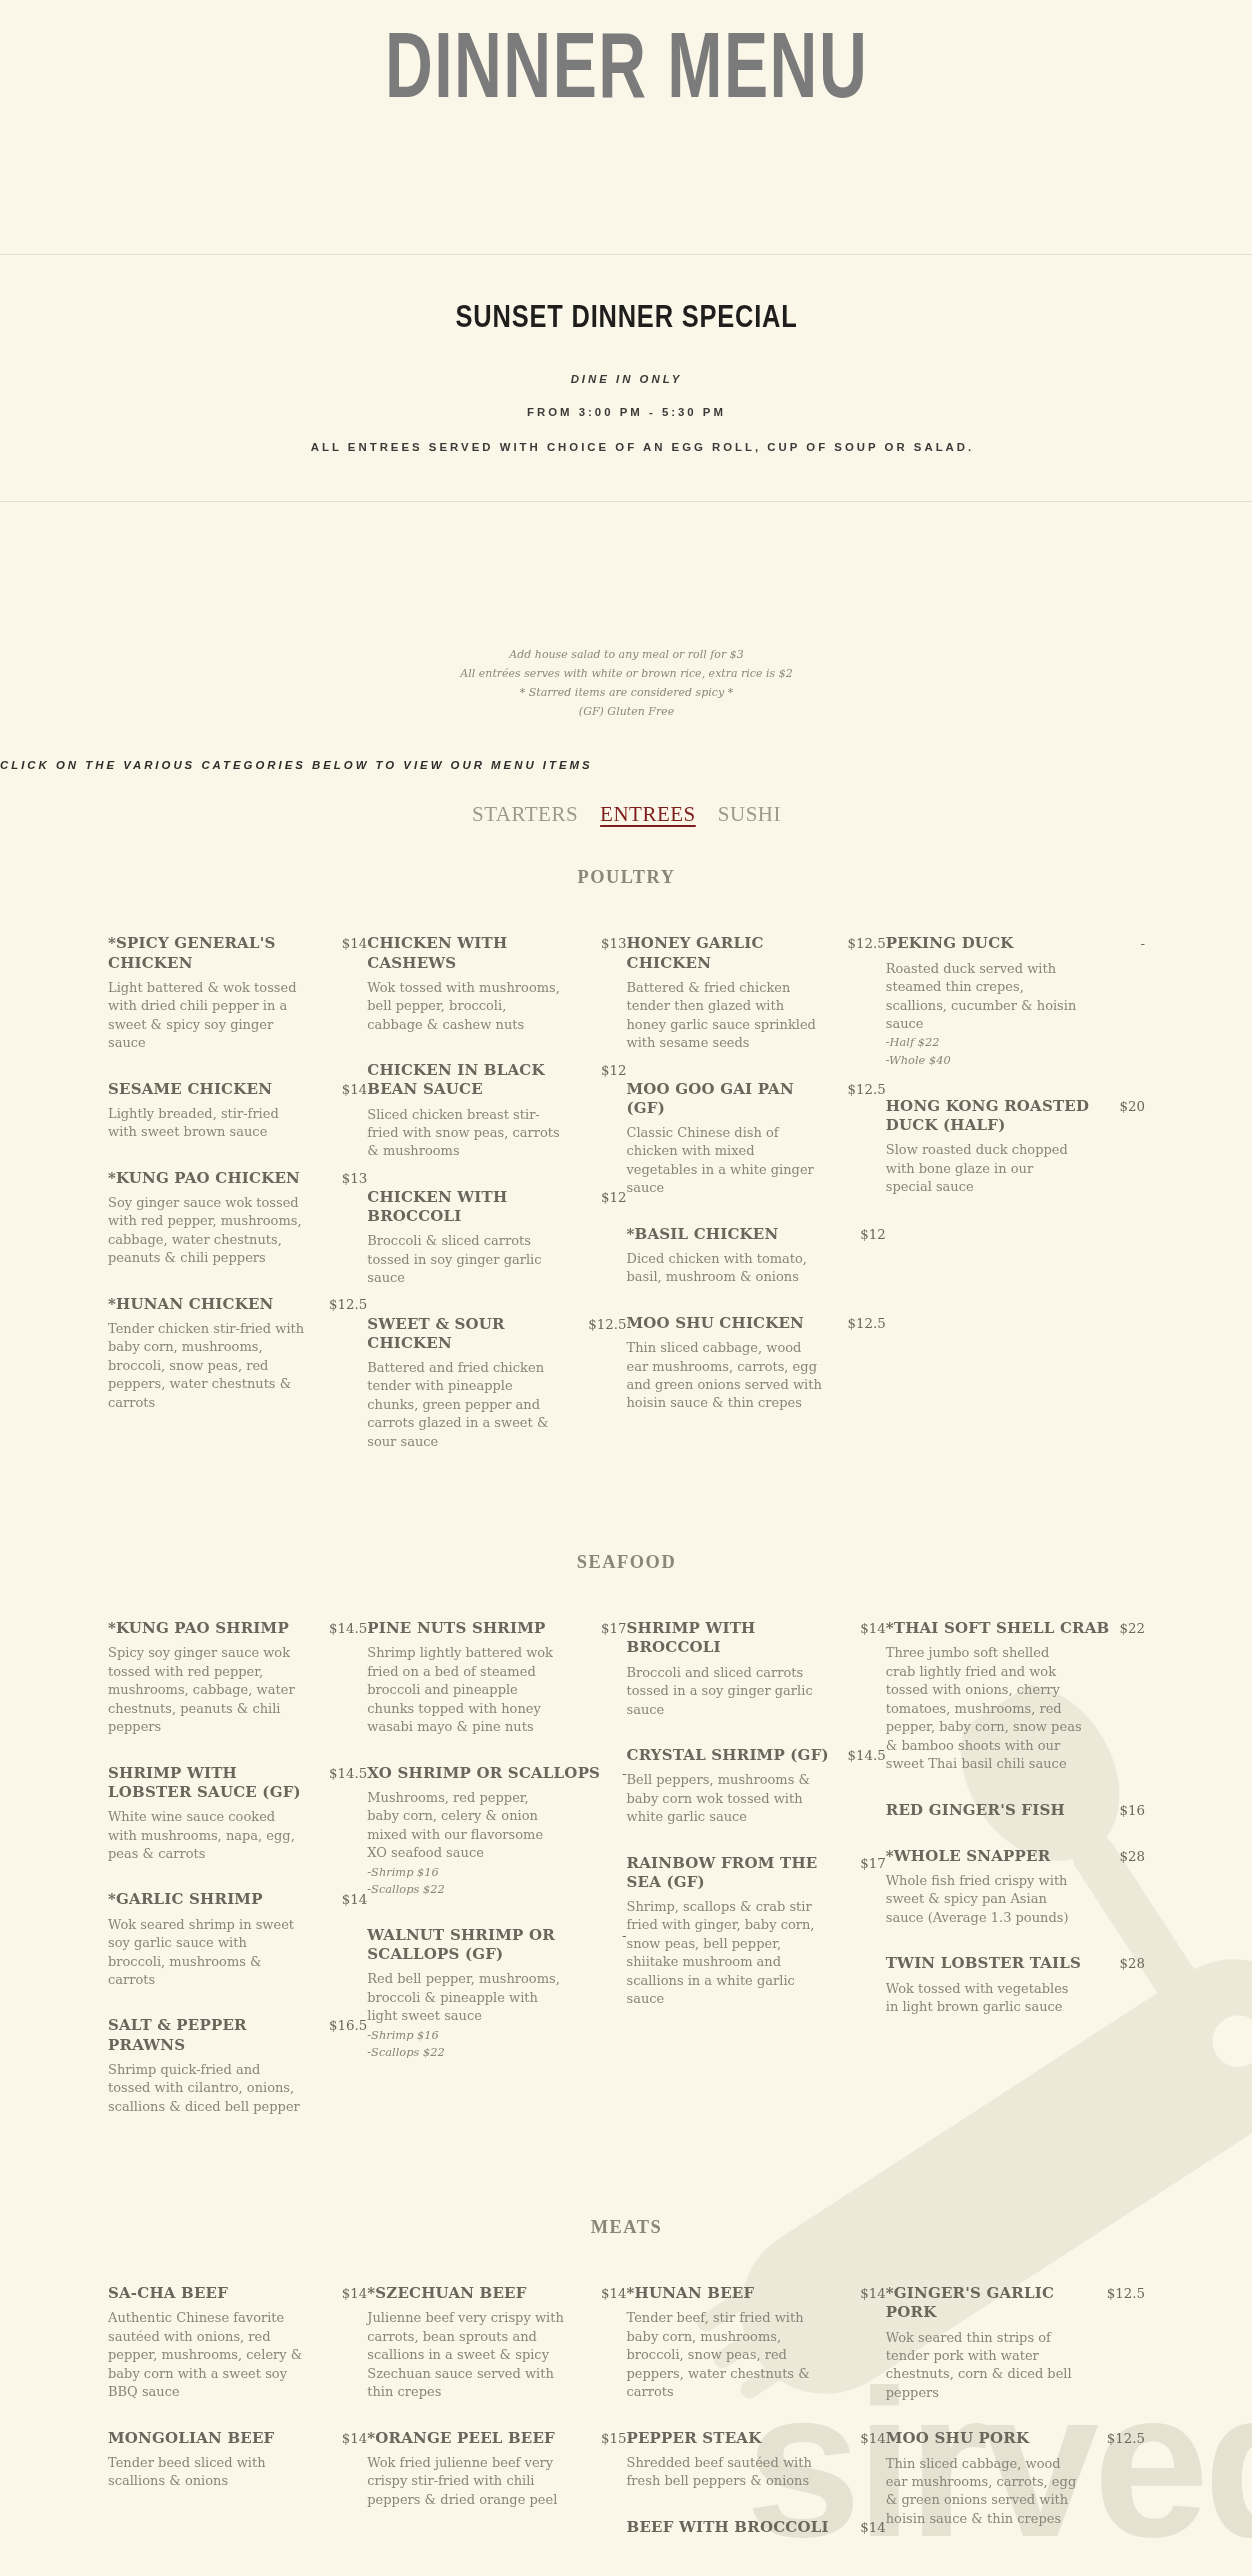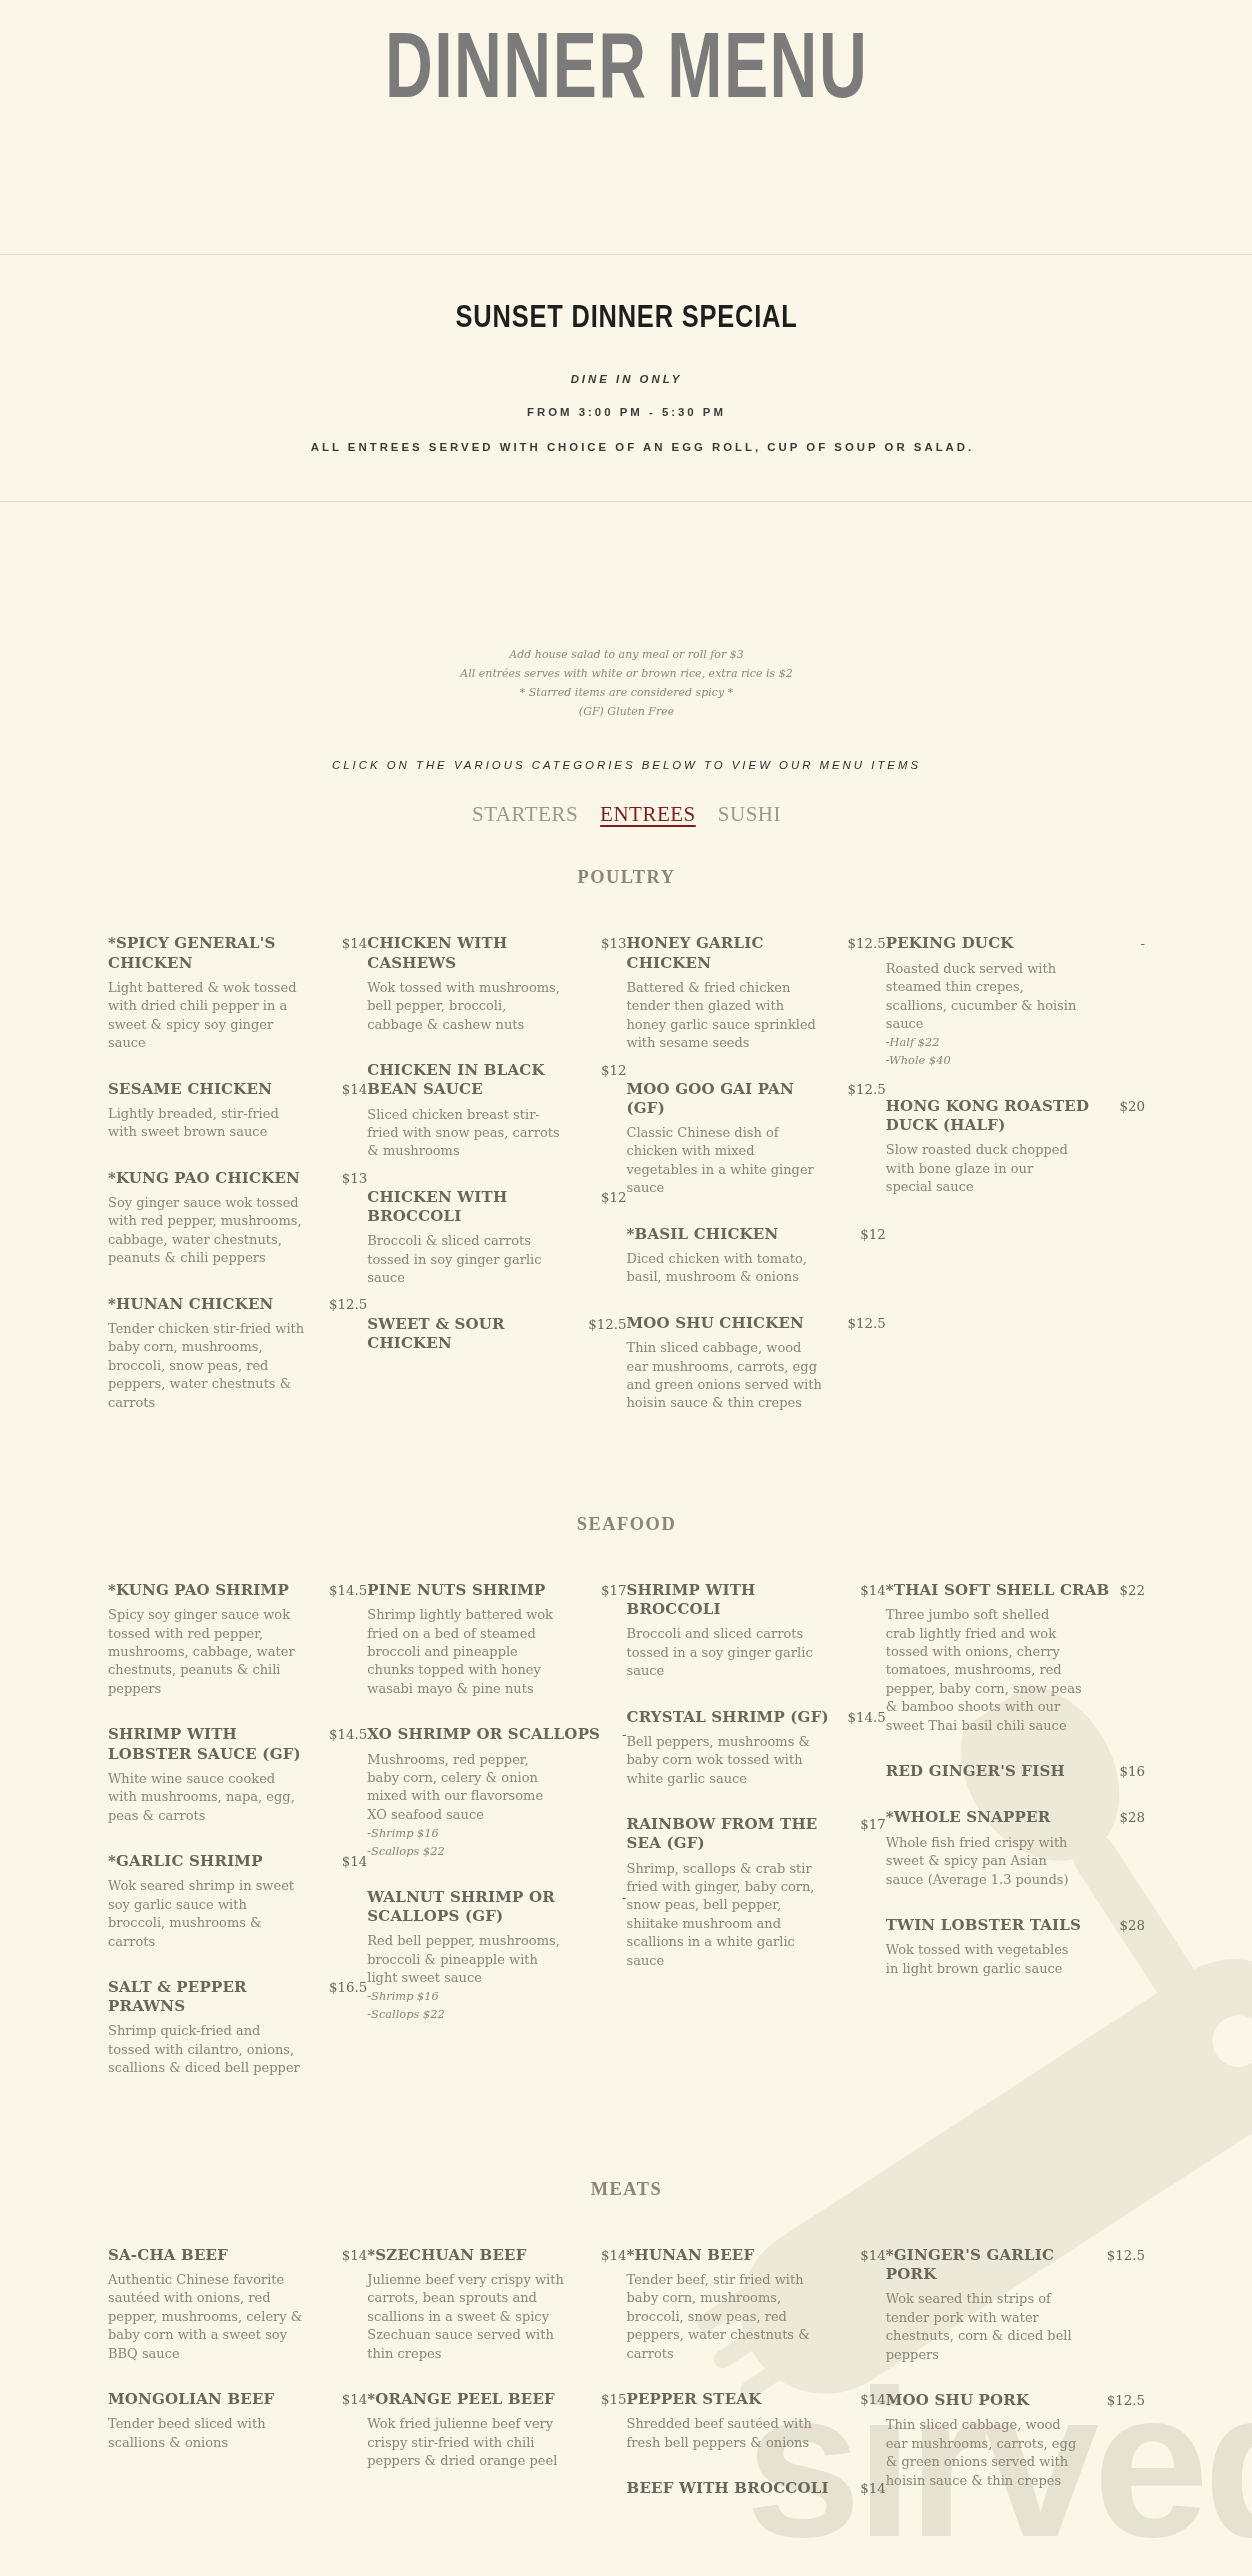--- a/index.html
+++ b/index.html
@@ -41,22 +41,22 @@
   .sp-3 { margin-top:23px;padding-left:32px; }
 
   
   .notes { margin-top:143px; text-align:center; }
   .notes p {
     margin:0; font-style:italic; font-size:11px; line-height:1.73;
     color:#8d8877;
   }
 
   .cta {
-    margin:38px 0 0; text-align:center;
-    font-family:"Liberation Sans", sans-serif; font-style:italic; font-weight:400;
+    margin:38px 0 0; 
+    font-family:"Liberation Sans", sans-serif; font-style:italic; font-weight:700;
     font-size:11.4px; letter-spacing:3px; color:#2d2d2b;
   }
 
   
   .tabs { margin-top:31px; display:flex; justify-content:center; gap:22px; }
   .tab { text-decoration:none; cursor:pointer; }
   .tab .tab-label {
     font-family:"Liberation Serif", serif; font-size:21px; letter-spacing:0.5px;
     color:#9d998c;
   }
@@ -207,20 +207,21 @@
       <span class="item-price">$12</span>
     </div>
     <p class="item-desc">Broccoli &amp; sliced carrots tossed in soy ginger garlic sauce</p>
 
   </article>
           <article class="item">
     <div class="item-head">
       <h4 class="item-name">SWEET &amp; SOUR CHICKEN</h4>
       <span class="item-price">$12.5</span>
     </div>
+    <p class="item-desc">Battered and fried chicken tender with pineapple chunks, green pepper and carrots glazed in a sweet &amp; sour sauce</p>
 
   </article>
         </div>
         <div class="col">
           <article class="item">
     <div class="item-head">
       <h4 class="item-name">HONEY GARLIC CHICKEN</h4>
       <span class="item-price">$12.5</span>
     </div>
     <p class="item-desc">Battered &amp; fried chicken tender then glazed with honey garlic sauce sprinkled with sesame seeds</p>

